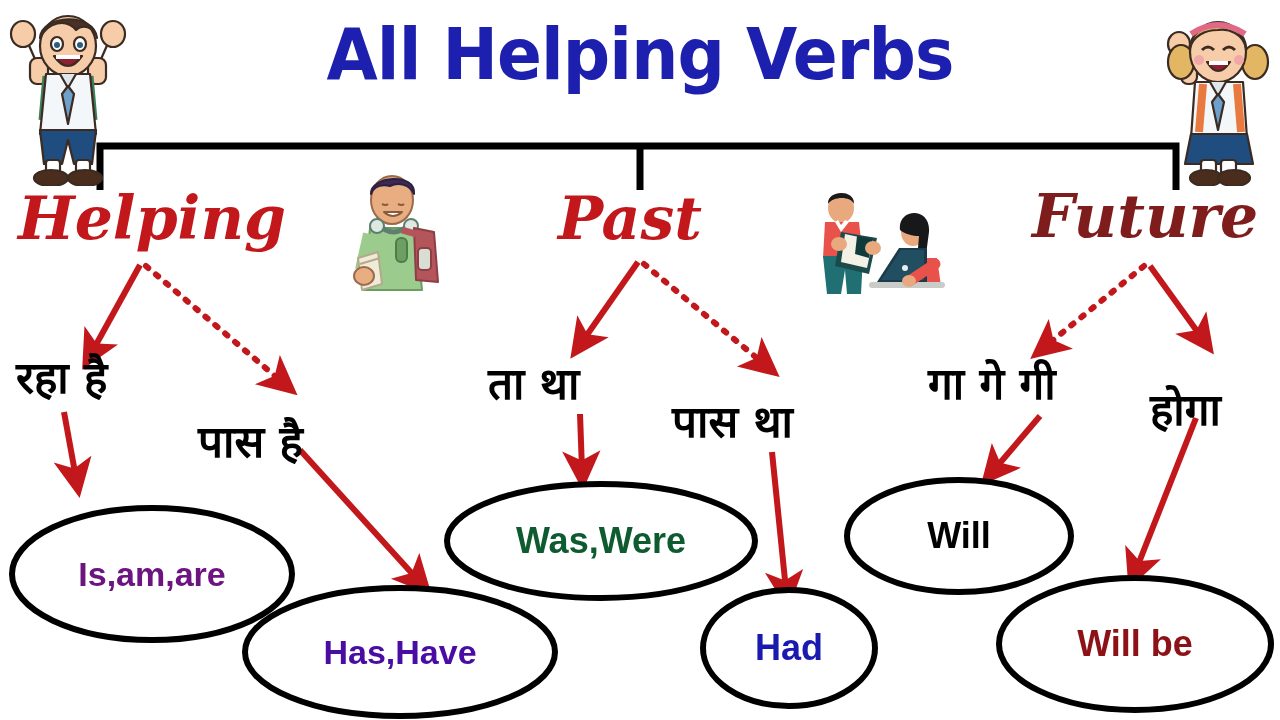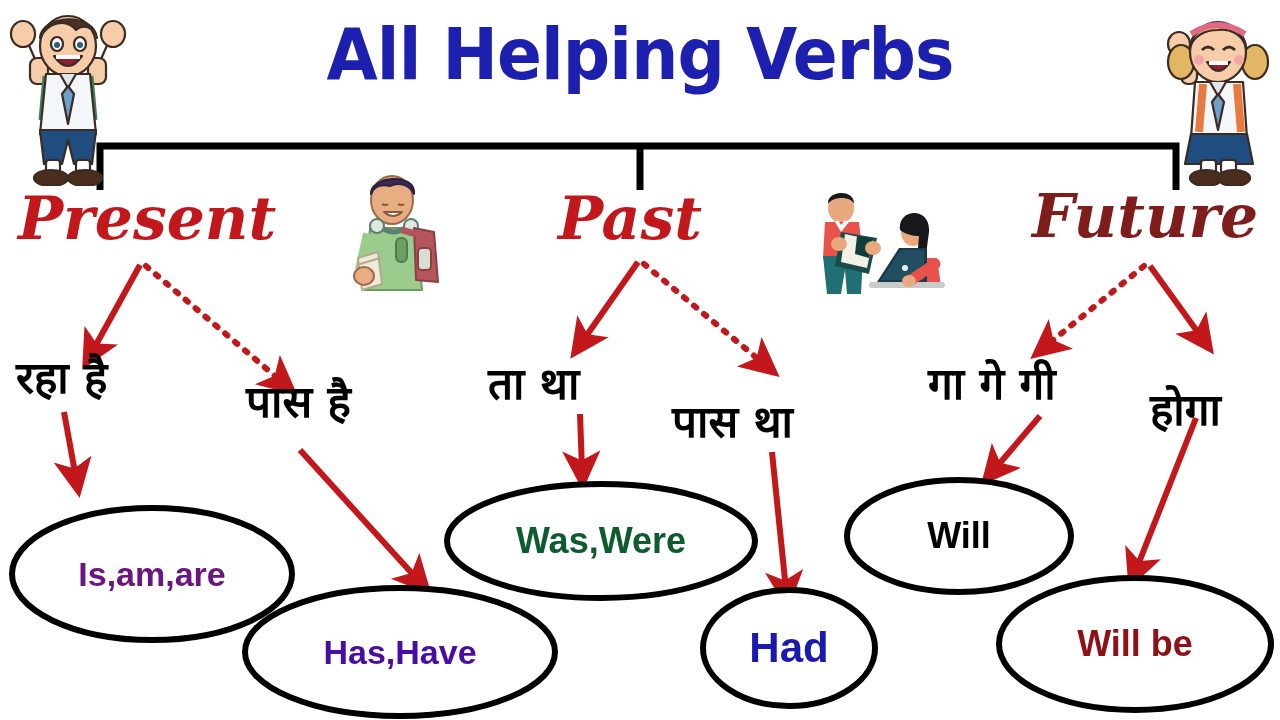--- a/index.html
+++ b/index.html
@@ -65,21 +65,21 @@
   .hindi {
     position: absolute;
     font-family: "DejaVu Sans", sans-serif;
     font-weight: 700;
     font-size: 44px;
     line-height: 1;
     color: #000000;
     white-space: nowrap;
   }
   #hindi-present-cont { left: 16px;  top: 356px; }
-  #hindi-present-perf { left: 198px; top: 380px; margin-left: 48px; }
+  #hindi-present-perf { left: 198px; top: 420px; }
   #hindi-past-cont    { left: 488px; top: 362px; }
   #hindi-past-perf    { left: 672px; top: 400px; }
   #hindi-future-simple{ left: 928px; top: 362px; text-align: center; }
   #hindi-future-be    { left: 1150px; top: 348px; margin-top: 40px; }
 
   
   .oval-label {
     position: absolute;
     font-family: "Liberation Sans", sans-serif;
     font-weight: 700;
@@ -138,35 +138,35 @@
       <ellipse cx="400" cy="652" rx="155" ry="64" fill="#ffffff" stroke="#000000" stroke-width="6"></ellipse>
       <ellipse cx="601" cy="541" rx="154" ry="57" fill="#ffffff" stroke="#000000" stroke-width="6"></ellipse>
       <ellipse cx="789" cy="648" rx="86" ry="58" fill="#ffffff" stroke="#000000" stroke-width="6"></ellipse>
       <ellipse cx="959" cy="536" rx="112" ry="56" fill="#ffffff" stroke="#000000" stroke-width="6"></ellipse>
       <ellipse cx="1135" cy="644" rx="136" ry="66" fill="#ffffff" stroke="#000000" stroke-width="6"></ellipse>
     </g>
   </svg>
 
   <div id="page-title" style="color: rgb(29, 31, 174);">All Helping Verbs</div>
 
-  <div class="tense" id="tense-present" style="color: rgb(194, 24, 27);">Present</div>
+  <div class="tense" id="tense-present" style="color: rgb(194, 24, 27);">Helping</div>
   <div class="tense" id="tense-past" style="color: rgb(194, 24, 27);">Past</div>
   <div class="tense" id="tense-future" style="color: #7f1d1d;">Future</div>
 
   <div class="hindi" id="hindi-present-cont">रहा है</div>
   <div class="hindi" id="hindi-present-perf">पास है</div>
   <div class="hindi" id="hindi-past-cont">ता था</div>
   <div class="hindi" id="hindi-past-perf">पास था</div>
   <div class="hindi" id="hindi-future-simple">गा गे गी</div>
   <div class="hindi" id="hindi-future-be">होगा</div>
 
   <div class="oval-label" style="left: 152px; top: 574px; color: rgb(108, 21, 128); font-size: 34px; text-align: right;">Is,am,are</div>
   <div class="oval-label" style="left: 400px; top: 652px; color: rgb(74, 13, 163); font-size: 34px;">Has,Have</div>
   <div class="oval-label" style="left: 601px; top: 541px; color: rgb(13, 91, 47); font-size: 36px;">Was,Were</div>
-  <div class="oval-label" style="left: 789px; top: 648px; color: rgb(26, 26, 175); font-size: 42px;">Had</div>
+  <div class="oval-label" style="left: 789px; top: 648px; color: rgb(26, 26, 175); font-size: 36px;">Had</div>
   <div class="oval-label" style="left: 959px; top: 536px; color: rgb(0, 0, 0); font-size: 36px;">Will</div>
   <div class="oval-label" style="left: 1135px; top: 644px; color: rgb(140, 18, 23); font-size: 36px;">Will be</div>
 
   <svg class="art" style="left:2px; top:2px;" width="132" height="184" viewBox="0 0 132 184">
     <g stroke="#3b2b22" stroke-width="2.2" stroke-linejoin="round">
 
       <path d="M36,64 L22,32" fill="#f6cda8"></path>
       <path d="M96,64 L110,32" fill="#f6cda8"></path>
       <rect x="28" y="56" width="18" height="26" rx="7" fill="#f6cda8"></rect>
       <rect x="86" y="56" width="18" height="26" rx="7" fill="#f6cda8"></rect>

